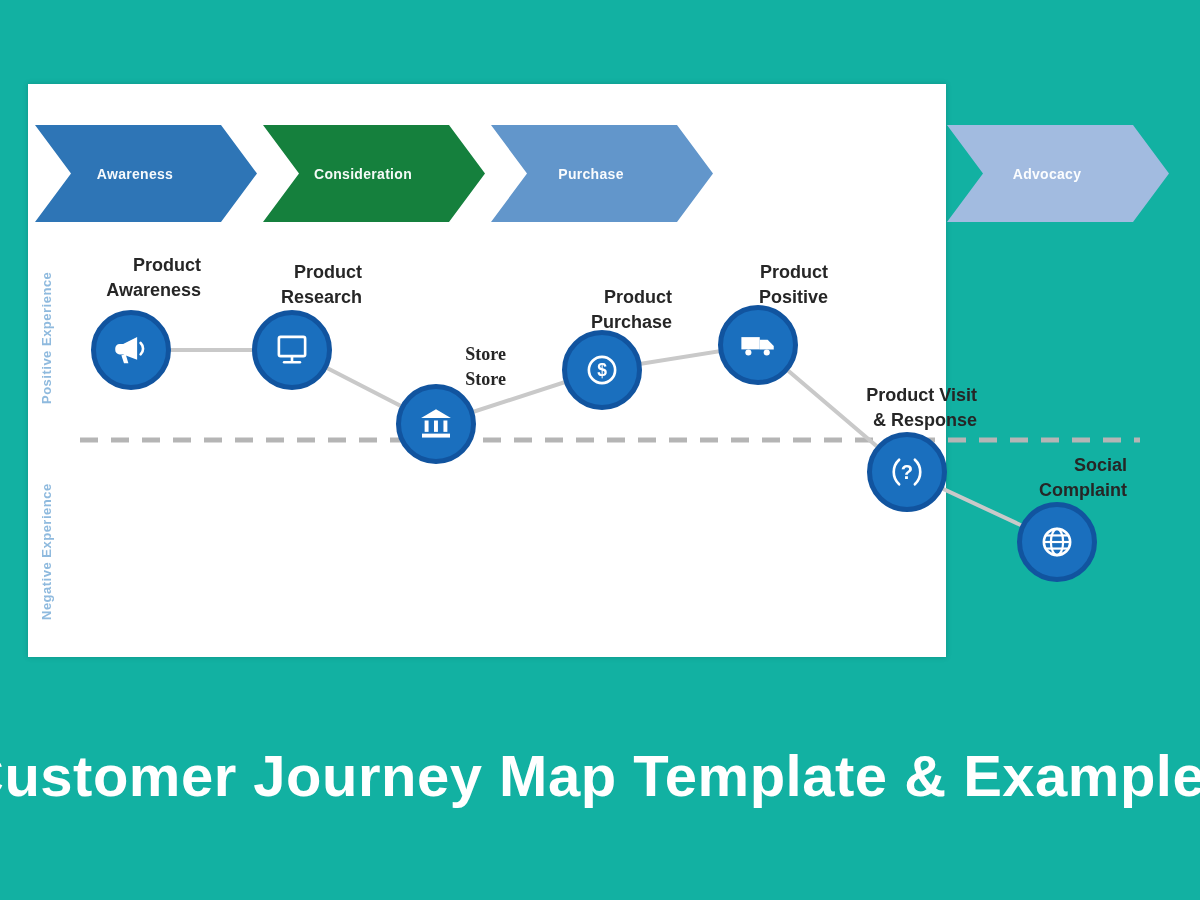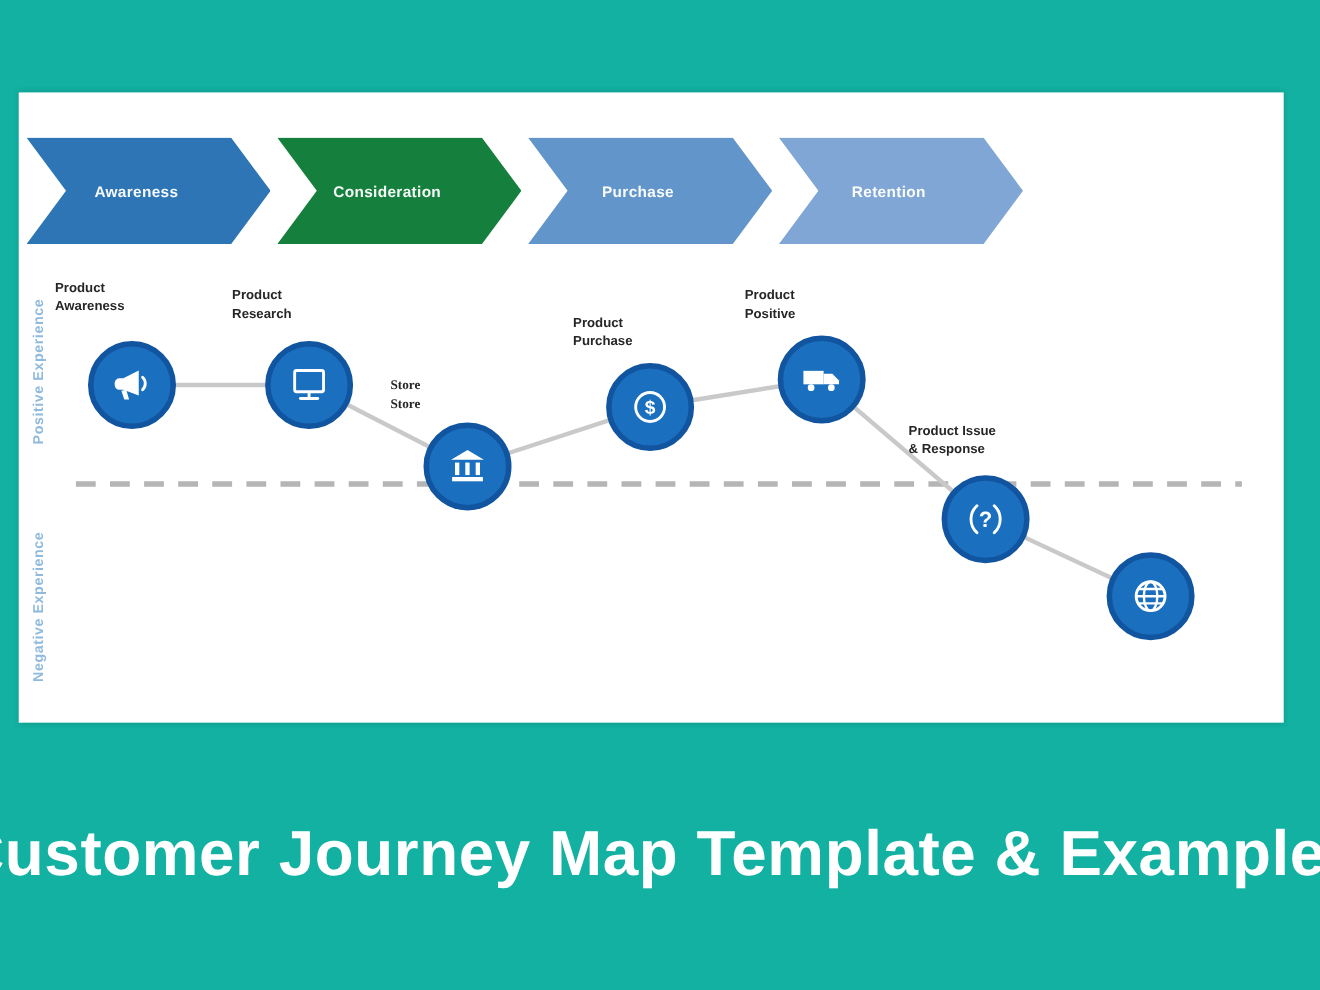--- a/index.html
+++ b/index.html
@@ -4,43 +4,43 @@
 <style>
   html,body{margin:0;padding:0;}
   body{
     width:1200px;height:900px;
     background:#12b1a2;
     overflow:hidden;
     position:relative;
     font-family:"Liberation Sans",sans-serif;
   }
   .card{
-    position:absolute;left:17px;top:84px;width:1150px;height:573px;
+    position:absolute;left:28px;top:84px;width:918px;height:573px;
     background:#ffffff;
     box-shadow:0 0 5px rgba(0,60,55,.25);
   }
   
   .chevron{
     position:absolute;top:41px;height:97px;width:222px;
     clip-path:polygon(0 0,186px 0,100% 50%,186px 100%,0 100%,36px 50%);
     display:flex;align-items:center;justify-content:center;
     color:rgba(255,255,255,.96);
     font-size:14px;font-weight:bold;letter-spacing:.3px;
     padding-right:22px;box-sizing:border-box;
   }
   .lines-svg{position:absolute;left:0;top:0;}
   .node{
     position:absolute;width:80px;height:80px;border-radius:50%;
     background:#1a6fbe;border:5px solid #11549f;box-sizing:border-box;
     display:flex;align-items:center;justify-content:center;
   }
   .node svg{width:42px;height:42px;}
   .node-label{
-    position:absolute;width:140px;text-align:left;
-    font-size:12px;font-weight:bold;color:#262626;line-height:1.4;
+    position:absolute;width:140px;text-align:right;
+    font-size:18px;font-weight:bold;color:#262626;line-height:1.4;
   }
   .axis-label{
     position:absolute;left:4px;width:28px;
     writing-mode:vertical-rl;transform:rotate(180deg);
     display:flex;align-items:center;justify-content:center;
     font-size:13px;font-weight:bold;color:#8fbade;letter-spacing:.5px;
   }
   .hero-title{
     position:absolute;top:742px;left:50%;transform:translateX(-50%);
     white-space:nowrap;color:#ffffff;font-size:58px;font-weight:bold;
@@ -48,36 +48,37 @@
   }
 </style>
 </head>
 <body>
 
 <div class="card">
 
   <div class="chevron" style="left: 7px; background-color: rgb(46, 117, 182);">Awareness</div>
   <div class="chevron" style="left: 235px; background-color: #15803d;">Consideration</div>
   <div class="chevron" style="left: 463px; background-color: rgb(98, 150, 203);">Purchase</div>
-  <div class="chevron" style="left: 691px; background-color: rgb(127, 166, 212);">Retention</div>
+  <div class="chevron" style="left: 919px; background-color: rgb(162, 187, 224);">Advocacy</div>
 
   <div class="axis-label" style="top:168px;height:172px;">Positive Experience</div>
   <div class="axis-label" style="top:368px;height:200px;">Negative Experience</div>
 
   <svg class="lines-svg" width="1150" height="573">
     <line x1="52" y1="356" x2="1112" y2="356" stroke="#b5b5b5" stroke-width="5" stroke-dasharray="18 13"></line>
     <polyline points="103,266 264,266 408,340 574,286 730,261 879,388 1029,458" fill="none" stroke="#c9c9c9" stroke-width="4"></polyline>
   </svg>
 
   <div class="node-label" style="left:33px;top:169px;"><span>Product</span><br><span>Awareness</span></div>
   <div class="node-label" style="left:194px;top:176px;"><span>Product</span><br><span>Research</span></div>
   <div class="node-label" style="left:338px;top:258px;font-family:Liberation Serif, serif;"><span>Store</span><br><span>Store</span></div>
   <div class="node-label" style="left:504px;top:201px;"><span>Product</span><br><span>Purchase</span></div>
   <div class="node-label" style="left:660px;top:176px;"><span>Product</span><br><span>Positive</span></div>
-  <div class="node-label" style="left:809px;top:299px;"><span>Product Issue</span><br><span>&amp; Response</span></div>
+  <div class="node-label" style="left:809px;top:299px;"><span>Product Visit</span><br><span>&amp; Response</span></div>
+  <div class="node-label" style="left:959px;top:369px;"><span>Social</span><br><span>Complaint</span></div>
 
   <div class="node" style="left:63px;top:226px;">
     <svg viewBox="0 0 48 48">
       <path d="M31 9 L31 35 L15 29 H11 a5 5 0 0 1 -5 -5 v-2 a5 5 0 0 1 5 -5 H15 Z" fill="#fff"></path>
       <path d="M35 16 a9 9 0 0 1 0 13" stroke="#fff" stroke-width="3" fill="none" stroke-linecap="round"></path>
       <path d="M13 30 l3 9 h5 l-3 -10 Z" fill="#fff"></path>
     </svg>
   </div>
   <div class="node" style="left:224px;top:226px;">
     <svg viewBox="0 0 48 48">

